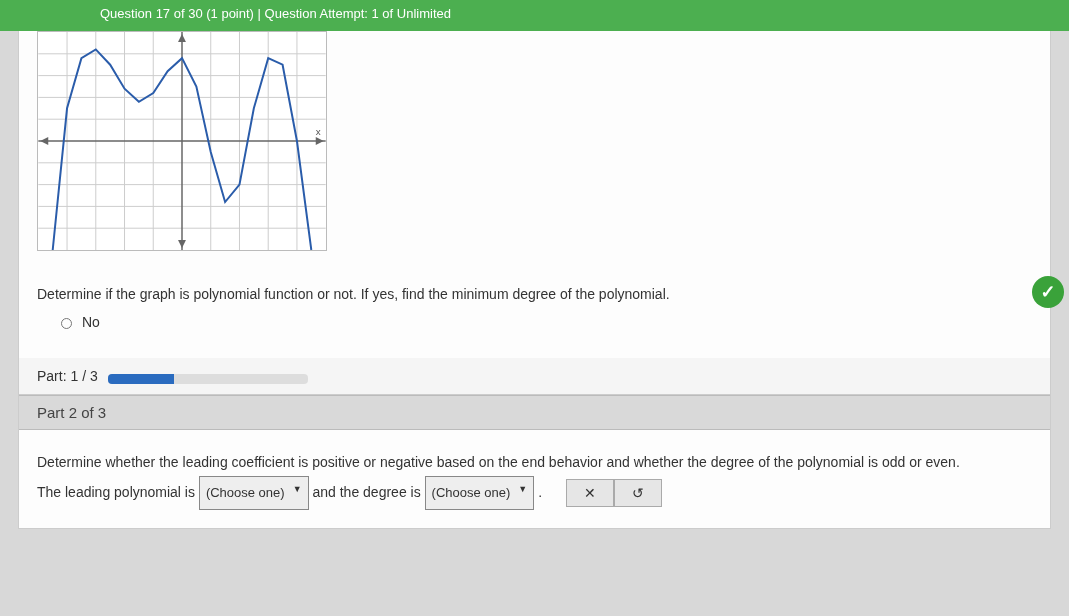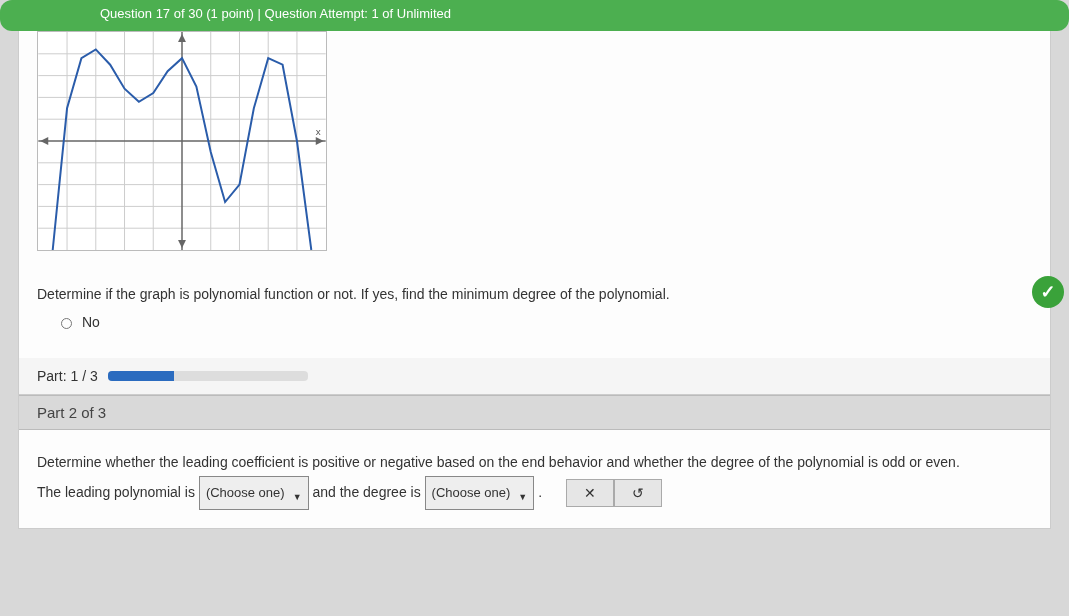--- a/index.html
+++ b/index.html
@@ -10,21 +10,20 @@
       height: 616px;
       overflow: hidden;
       font-size: 14px;
       color: #333;
     }
     .header {
       background: #4caf50;
       color: #fff;
       padding: 6px 30px 10px 100px;
       font-size: 13px;
-      border-radius: 12px;
     }
     .main {
       background: #fdfdfd;
       margin: 0 18px;
       border: 1px solid #ccc;
       border-top: none;
       position: relative;
     }
     .graph-area {
       padding: 0 0 14px 18px;
@@ -92,40 +91,40 @@
       padding: 4px 8px;
       margin-left: 4px;
       font-size: 15px;
     }
     .sub-text {
       margin: 12px 0 10px 48px;
     }
     .progress-row {
       padding: 10px 18px;
       display: flex;
-      align-items: center;
+      align-items: flex-end;
       gap: 10px;
       background: #f5f5f5;
       border-bottom: 1px solid #ccc;
     }
     .progress-bar {
       width: 200px;
       height: 10px;
       background: #ddd;
       border-radius: 4px;
       overflow: hidden;
     }
     .progress-fill {
       height: 100%;
       background: #2a6bbf;
       width: 33%;
     }
     .dropdown {
       display: inline-flex;
-      align-items: flex-end;
+      align-items: flex-start;
       border: 1px solid #888;
       background: #eee;
       padding: 3px 6px;
       font-size: 13px;
       cursor: pointer;
       gap: 8px;
     }
     .dropdown .tri {
       font-size: 9px;
     }

